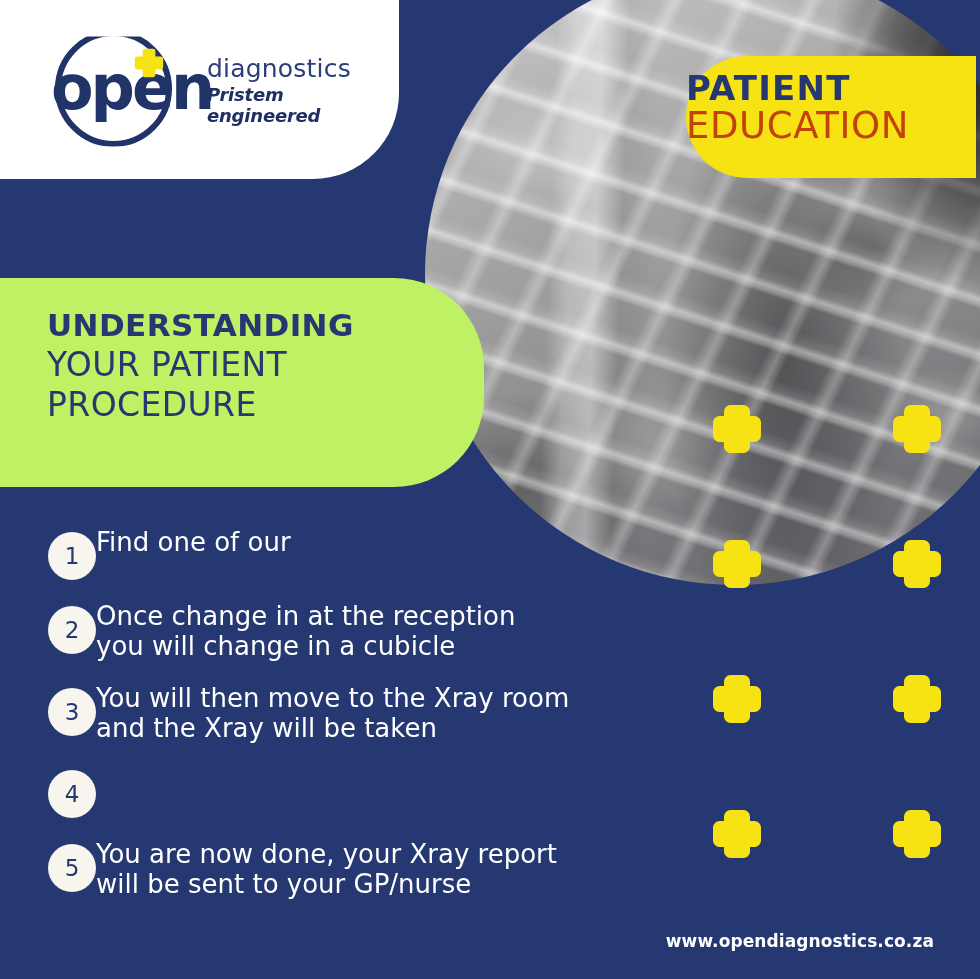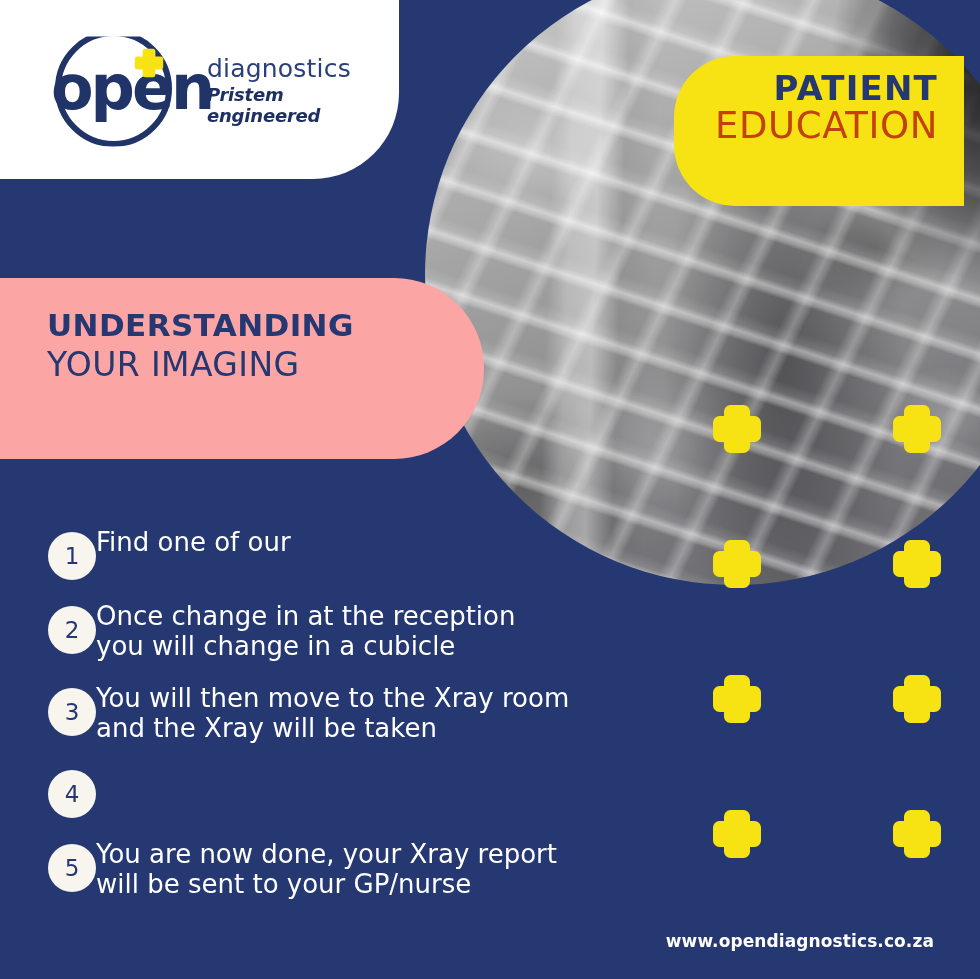--- a/index.html
+++ b/index.html
@@ -158,30 +158,29 @@
     letter-spacing: -.2px;
     color: #1d2f63;
     line-height: 1.2;
     margin-top: 1px;
     font-style: italic;
   }
 
   
   .badge-pe {
     position: absolute;
-    right: 16px;
+    right: 4px;
     top: 56px;
     width: 290px;
-    height: 150px;
+    height: 122px;
     background: #F7E314;
     border-top-left-radius: 61px;
     border-bottom-left-radius: 61px;
     z-index: 6;
     padding: 14px 26px 0 0;
-    text-align: right;
   }
   .badge-pe .pe1 {
     font-family: "DejaVu Sans", sans-serif;
     font-size: 34px;
     font-weight: 700;
     letter-spacing: 1.2px;
     color: #253872;
     line-height: 1.06;
   }
   .badge-pe .pe2 {
@@ -192,22 +191,22 @@
     color: #c2410c;
     line-height: 1.06;
   }
 
   
   .heading-panel {
     position: absolute;
     left: 0;
     top: 278px;
     width: 484px;
-    height: 181px;
-    background: #fca5a5;
+    height: 209px;
+    background: #bef264;
     border-top-right-radius: 90px;
     border-bottom-right-radius: 90px;
     z-index: 6;
     padding: 28px 0 0 47px;
   }
   .heading-panel .h1 {
     font-family: "DejaVu Sans", sans-serif;
     font-size: 31px;
     font-weight: 700;
     letter-spacing: .4px;
@@ -313,21 +312,22 @@
     </div>
   </div>
 
   <div class="badge-pe">
     <div class="pe1">PATIENT</div>
     <div class="pe2">EDUCATION</div>
   </div>
 
   <div class="heading-panel">
     <div class="h1">UNDERSTANDING</div>
-    <div class="h2">YOUR IMAGING</div>
+    <div class="h2">YOUR PATIENT</div>
+    <div class="h2">PROCEDURE</div>
   </div>
 
   <div class="steps">
 
     <div class="step">
       <div class="step-num">1</div>
       <div class="step-text">
         <div>Find one of our</div>
       </div>
     </div>

